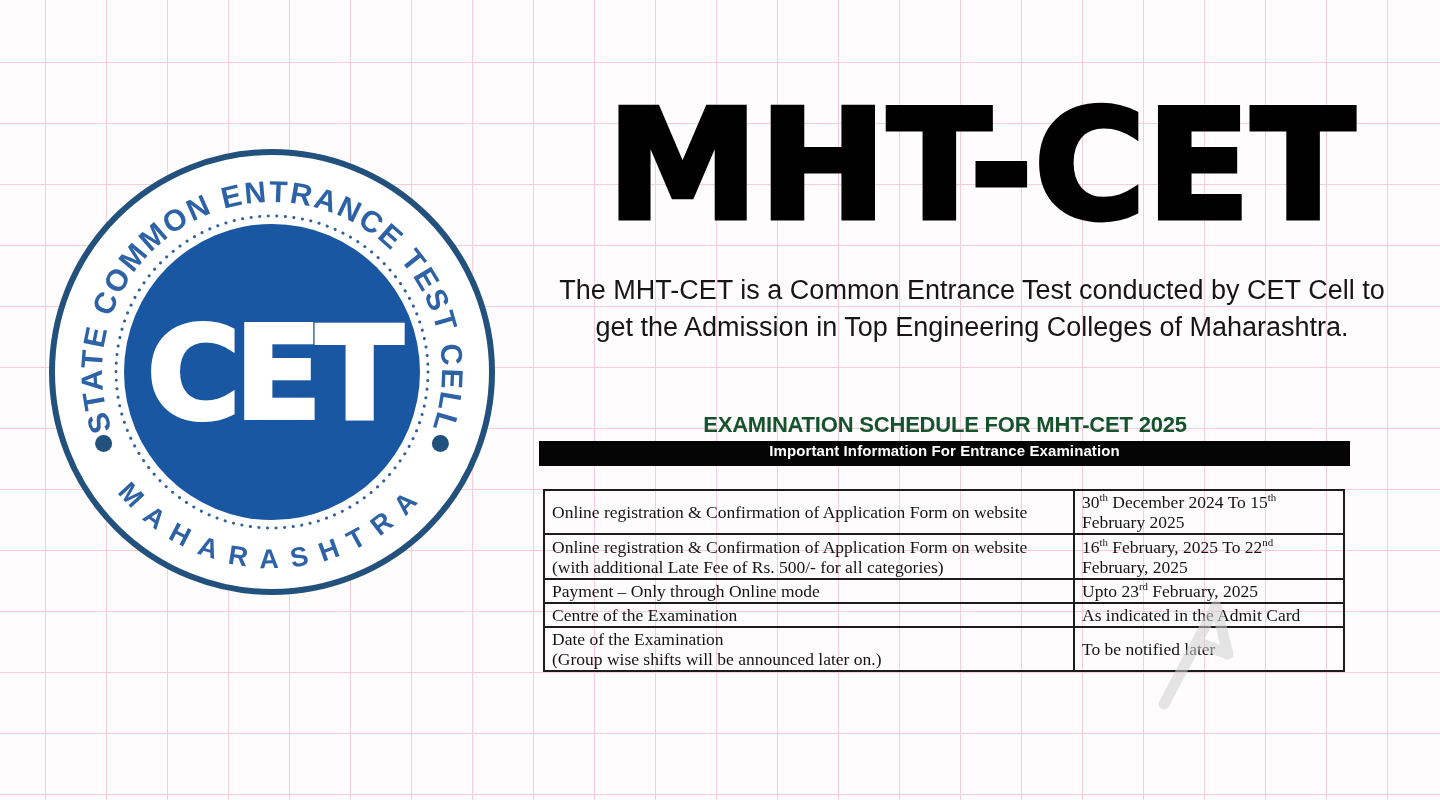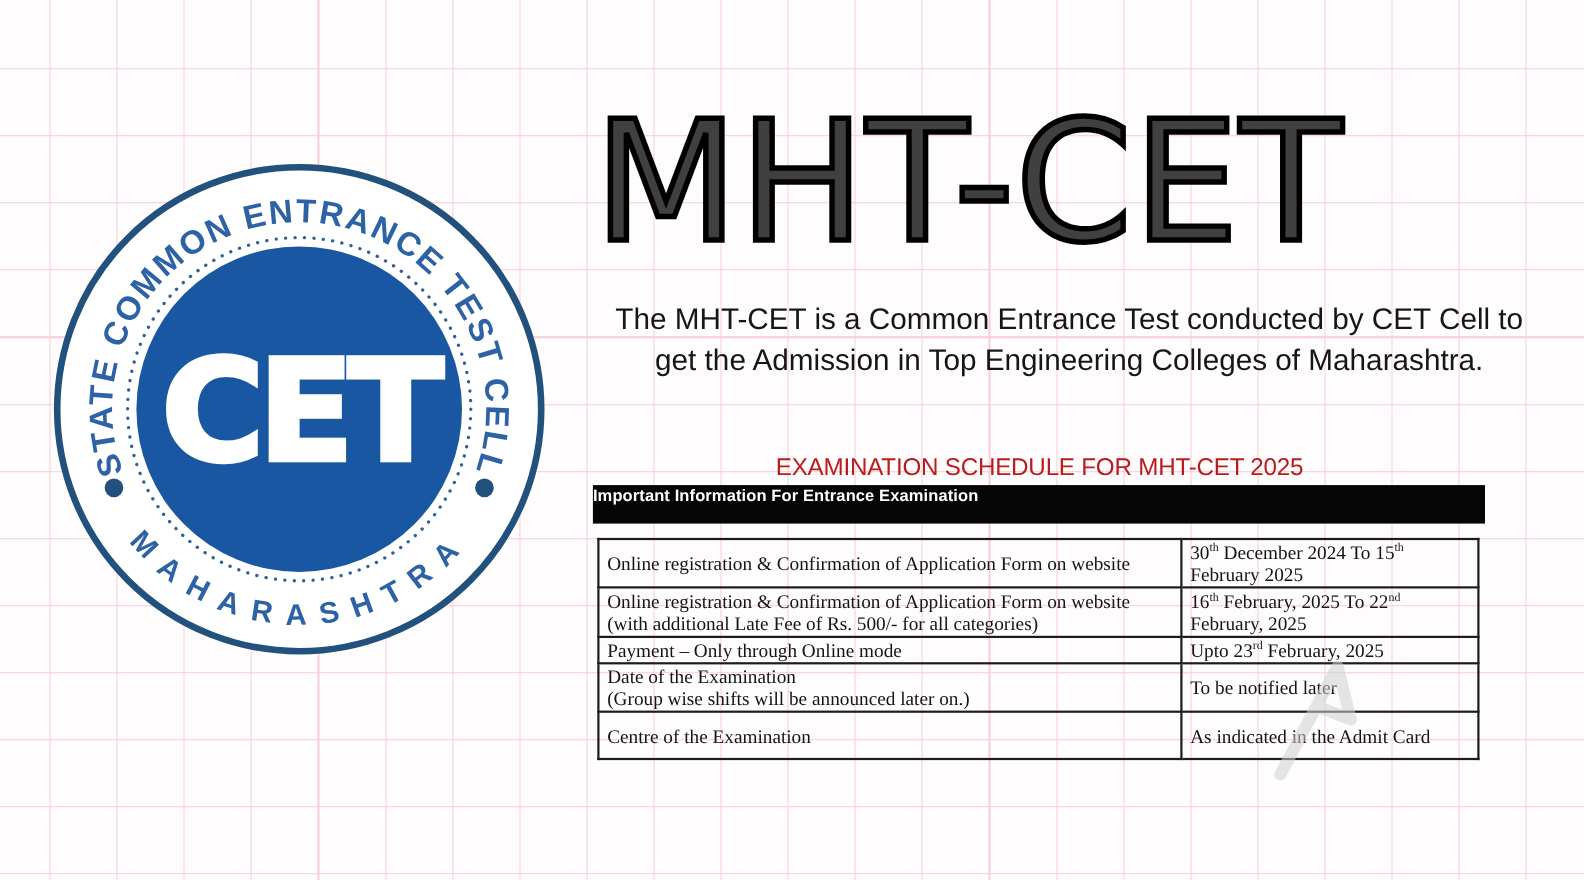--- a/index.html
+++ b/index.html
@@ -14,37 +14,37 @@
     position:relative;
   }
   .logo-wrap{ position:absolute; left:47px; top:147px; width:450px; height:450px; }
   .logo-wrap svg{ width:100%; height:100%; display:block; }
   .arc-text{ font-family:"Liberation Sans", sans-serif; font-weight:bold; font-size:30px; letter-spacing:2px; }
   .arc-text-bottom{ font-family:"Liberation Sans", sans-serif; font-weight:bold; font-size:27px; letter-spacing:13px; }
   .cet-text{ font-family:"DejaVu Sans", sans-serif; font-weight:bold; font-size:128px; letter-spacing:-6px; }
 
   .hero-title{
     position:absolute; left:540px; top:90px; width:816px;
-    font-family:"DejaVu Sans", sans-serif; font-weight:normal;
-    font-size:152px; line-height:152px; text-align:left; color:#404040;
+    font-family:"DejaVu Sans", sans-serif; font-weight:bold;
+    font-size:152px; line-height:152px; text-align:right; color:#000000;
     letter-spacing:1px; -webkit-text-stroke:5px #000; white-space:nowrap;
   }
   .hero-subtitle{
     position:absolute; left:497px; top:272px; width:950px;
     font-size:27px; line-height:37px; text-align:center; color:#161616;
     font-family:"Liberation Sans", sans-serif;
   }
   .schedule-heading{
     position:absolute; left:540px; top:413px; width:810px;
-    font-size:22px; line-height:24px; font-weight:normal; text-align:center;
-    color:#b91c1c; letter-spacing:-0.2px;
+    font-size:22px; line-height:24px; font-weight:bold; text-align:center;
+    color:#14532d; letter-spacing:-0.2px;
   }
   .schedule-banner{
-    position:absolute; left:539px; top:441px; width:811px; height:35px;
-    background:#050505; color:#ffffff; text-align:left;
+    position:absolute; left:539px; top:441px; width:811px; height:25px;
+    background:#050505; color:#ffffff; text-align:center;
     font-size:15px; line-height:19px; font-weight:bold; letter-spacing:0.1px;
   }
   table.schedule{
     position:absolute; left:543px; top:489px; width:800px;
     border-collapse:collapse; table-layout:fixed;
     font-family:"Liberation Serif", serif; font-size:17.5px; color:#141414;
   }
   table.schedule td{
     border:2px solid #1c1c1c; vertical-align:middle;
     padding:1px 6px 1px 7px; line-height:20px;
@@ -106,25 +106,25 @@
       </tr>
       <tr>
         <td>Online registration &amp; Confirmation of Application Form on website<br>(with additional Late Fee of Rs. 500/- for all categories)</td>
         <td>16<sup>th</sup> February, 2025 To 22<sup>nd</sup><br>February, 2025</td>
       </tr>
       <tr>
         <td>Payment – Only through Online mode</td>
         <td>Upto 23<sup>rd</sup> February, 2025</td>
       </tr>
       <tr>
+        <td>Centre of the Examination</td>
+        <td>As indicated in the Admit Card</td>
+      </tr>
+      <tr>
         <td>Date of the Examination<br>(Group wise shifts will be announced later on.)</td>
         <td>To be notified later</td>
-      </tr>
-      <tr>
-        <td>Centre of the Examination</td>
-        <td>As indicated in the Admit Card</td>
       </tr>
     </tbody>
 </table>
 
 <svg class="watermark" viewBox="0 0 90 115">
   <path d="M 6 108 L 58 10 L 70 58 L 44 48" fill="none" stroke="#cfcfcf" stroke-width="11" stroke-linecap="round" stroke-linejoin="round" opacity="0.55"></path>
 </svg>
 
 </body></html>

